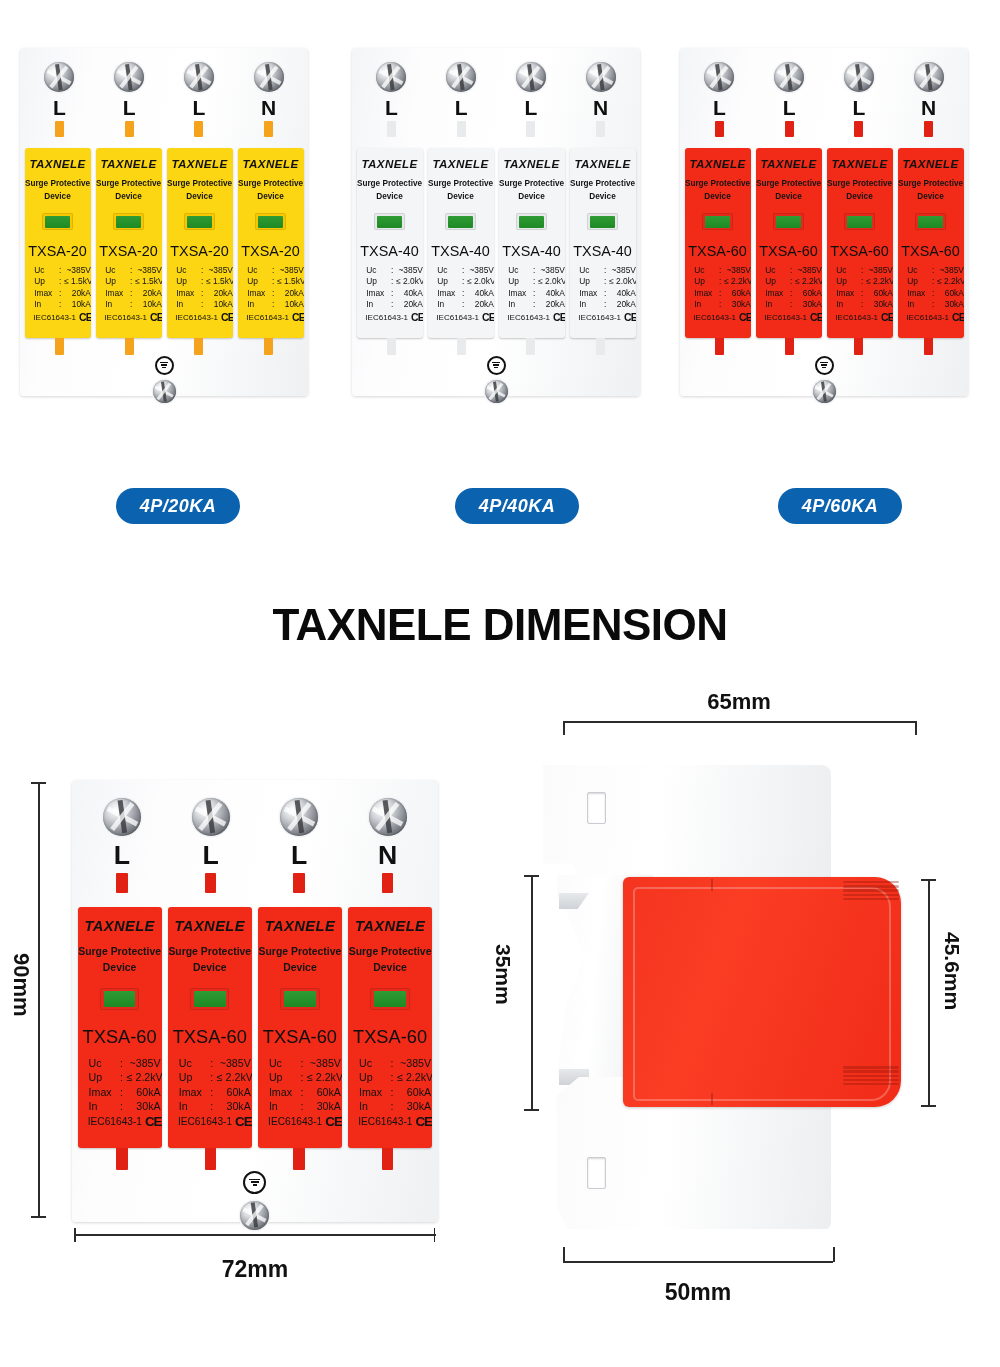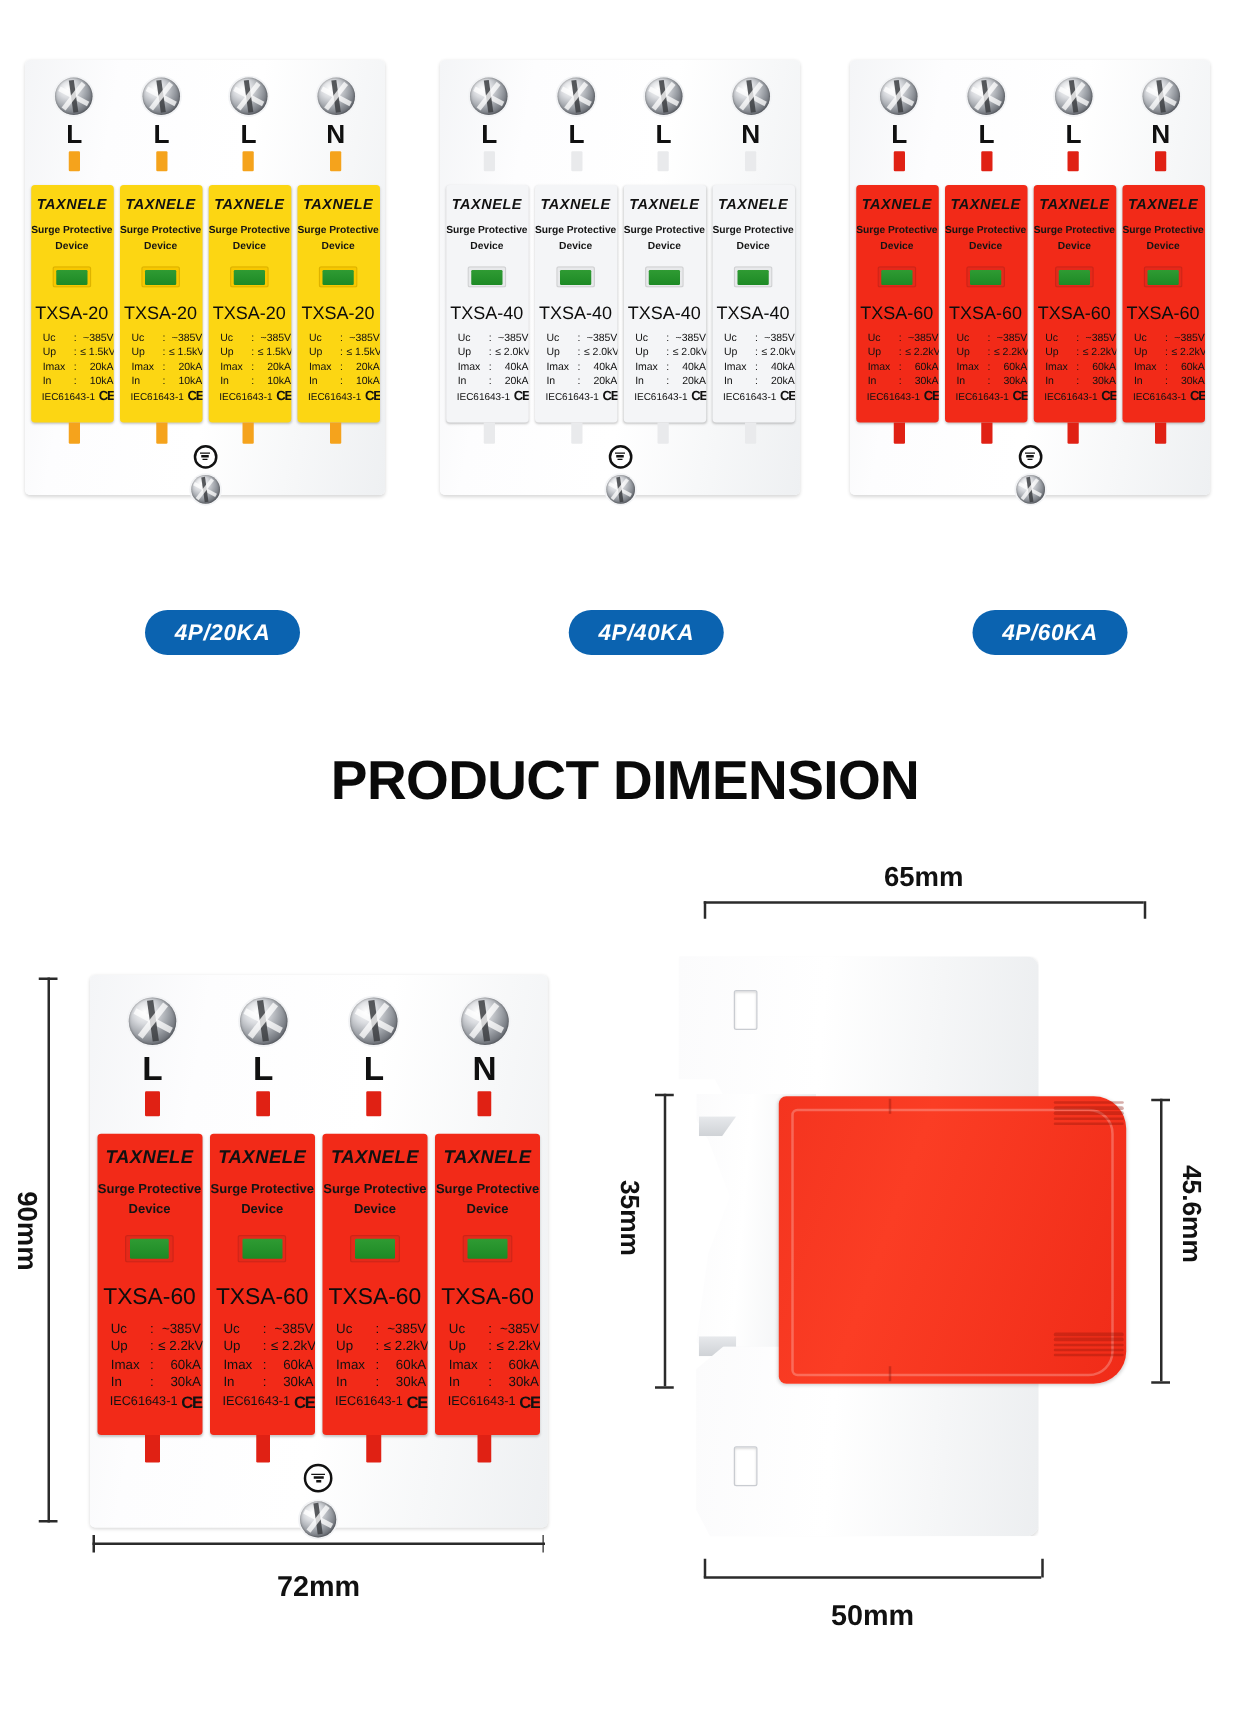--- a/index.html
+++ b/index.html
@@ -799,21 +799,21 @@
         </div>
       </div>
     </div>
 
   <div id="badges">
       <div class="badge" style="left:116px;top:488px;width:124px;height:36px;font-size:18px;background:#0b63b0;">4P/20KA</div>
       <div class="badge" style="left:455px;top:488px;width:124px;height:36px;font-size:18px;background:#0b63b0;">4P/40KA</div>
       <div class="badge" style="left:778px;top:488px;width:124px;height:36px;font-size:18px;background:#0b63b0;">4P/60KA</div>
     </div>
 
-  <div class="sect-title" style="left:0;top:600px;font-size:44px;">PRODUCT DIMENSION</div>
+  <div class="sect-title" style="left:0;top:600px;font-size:44px;">TAXNELE DIMENSION</div>
 
   <div id="front-dim">
       <div class="spd" style="width: 365.76px; height: 441.96px; left: 72px; top: 780px;">
         <div class="spd-base"></div>
         <div class="term-row" style="left:5.714999999999975px;top:17.78px;width:354.33000000000004px;">
           <div class="term-cell">
             <div class="screw" style="width:38.1px;height:38.1px;">
               <i></i>
             </div>
             <div class="pole-letter" style="font-size:26.67px;margin-top:6.35px;">L</div>

